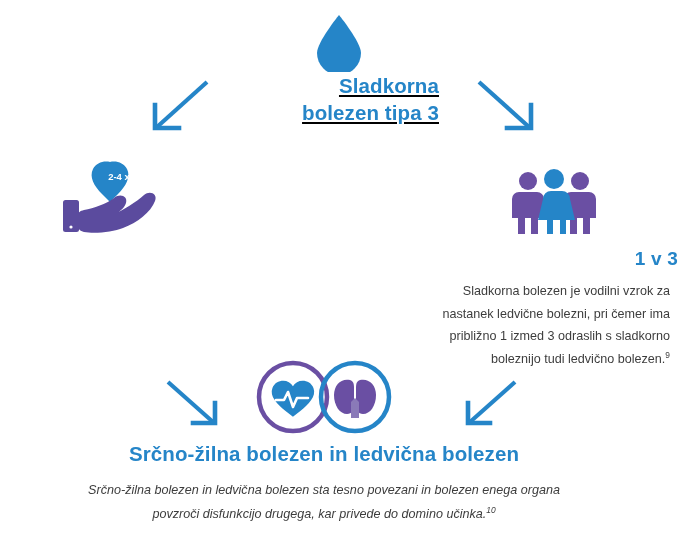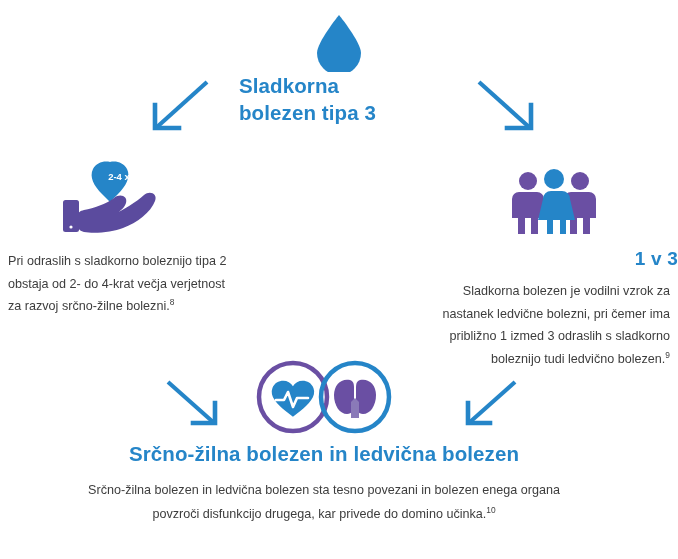--- a/index.html
+++ b/index.html
@@ -19,21 +19,22 @@
     position: absolute;
     inset: 0;
   }
   .node { position: absolute; }
 
   
   #top-node {
     left: 239px;
     top: 10px;
     width: 200px;
-    text-align: left;
+    text-align: right;
+    text-decoration: underline;
   }
   .drop-wrap { height: 62px; }
   .top-title {
     color: #2585c8;
     font-size: 20.5px;
     font-weight: bold;
     line-height: 27px;
     letter-spacing: 0.1px;
   }
 
@@ -84,20 +85,21 @@
     font-size: 20.5px;
     font-weight: bold;
     letter-spacing: 0.1px;
     margin-top: 6px;
   }
   .bottom-copy {
     color: #3d3d3d;
     font-size: 12.6px;
     line-height: 24px;
     margin-top: 12px;
+    font-style: italic;
   }
   .bottom-copy sup {
     font-size: 8.4px;
     vertical-align: super;
     line-height: 0;
   }
 
   
   .arrow { position: absolute; }
   #arrow-top-left   { left: 143px; top: 78px; }
@@ -130,21 +132,20 @@
         <text x="119" y="22" fill="#ffffff" font-family="'Liberation Sans', sans-serif" font-size="9.5" font-weight="bold" text-anchor="middle">2-4 x</text>
 
         <rect x="63" y="42" width="16" height="32" rx="2.5" fill="#5b4b9e"></rect>
         <circle cx="71" cy="69" r="1.6" fill="#ffffff"></circle>
 
         <path d="M84 52 c10 -2 22 -6 30 -12 c6 -5 14 -2 12 5 c-2 6 -8 10 -14 12
                  c12 -5 24 -13 32 -20 c6 -5 14 -1 11 6 c-4 11 -18 22 -32 27
                  c-10 4 -28 6 -39 4 c-4 -1 -6 -3 -6 -7 l0 -9 c0 -4 2 -5 6 -6 Z" fill="#5b4b9e"></path>
       </svg>
     </div>
-    <div class="body-copy"><span>Pri odraslih s sladkorno boleznijo tipa 2 obstaja od 2- do 4-krat večja verjetnost za razvoj srčno-žilne bolezni.</span><sup>8</sup></div>
   </div>
 
   <div class="node" id="right-node">
     <div class="icon-row">
       <svg width="248" height="82" viewBox="0 0 248 82" aria-hidden="true">
 
         <circle cx="98" cy="23" r="9" fill="#6a4fa3"></circle>
         <path d="M89 34 h18 a7 7 0 0 1 7 7 v19 h-6 v16 h-7 v-16 h-6 v16 h-7 v-16 h-6 V41 a7 7 0 0 1 7 -7 Z" fill="#6a4fa3"></path>
 
         <circle cx="150" cy="23" r="9" fill="#6a4fa3"></circle>

